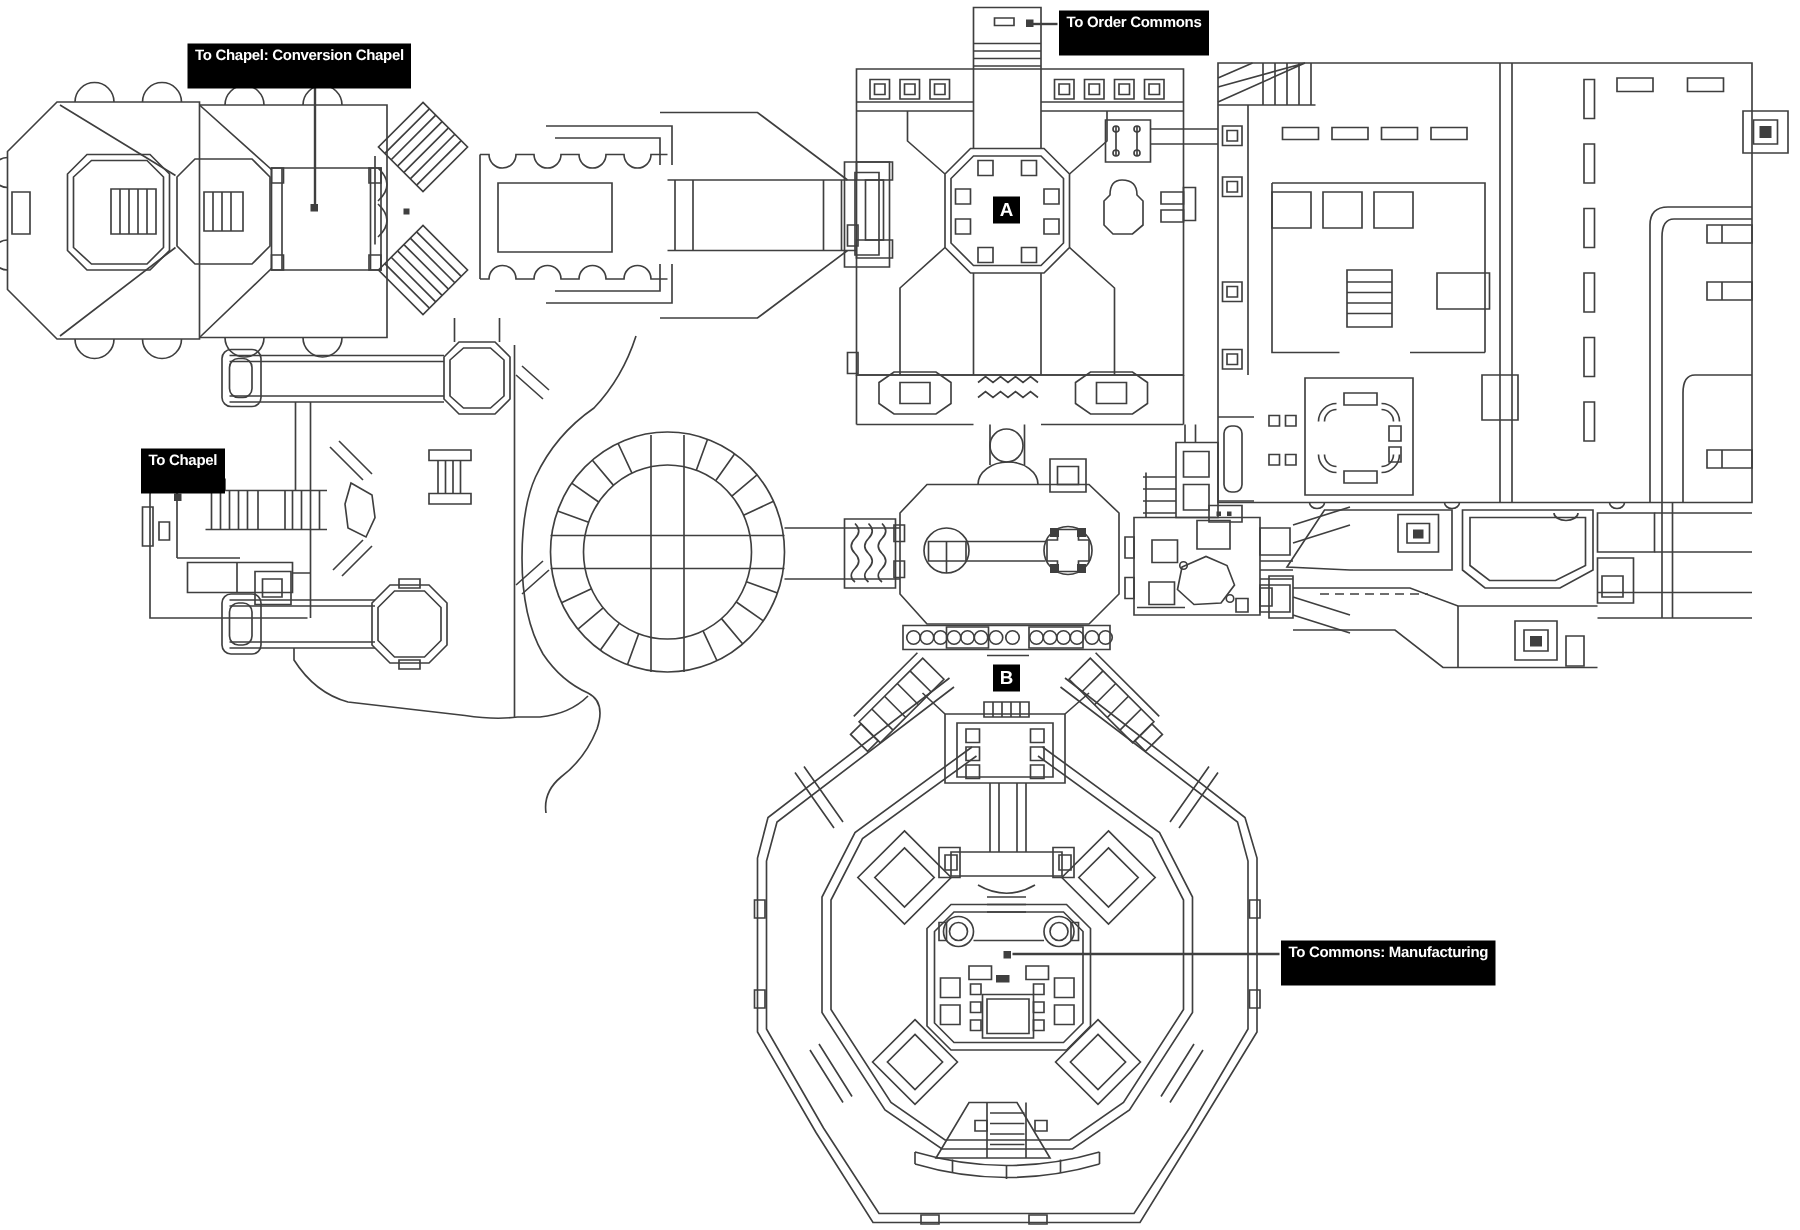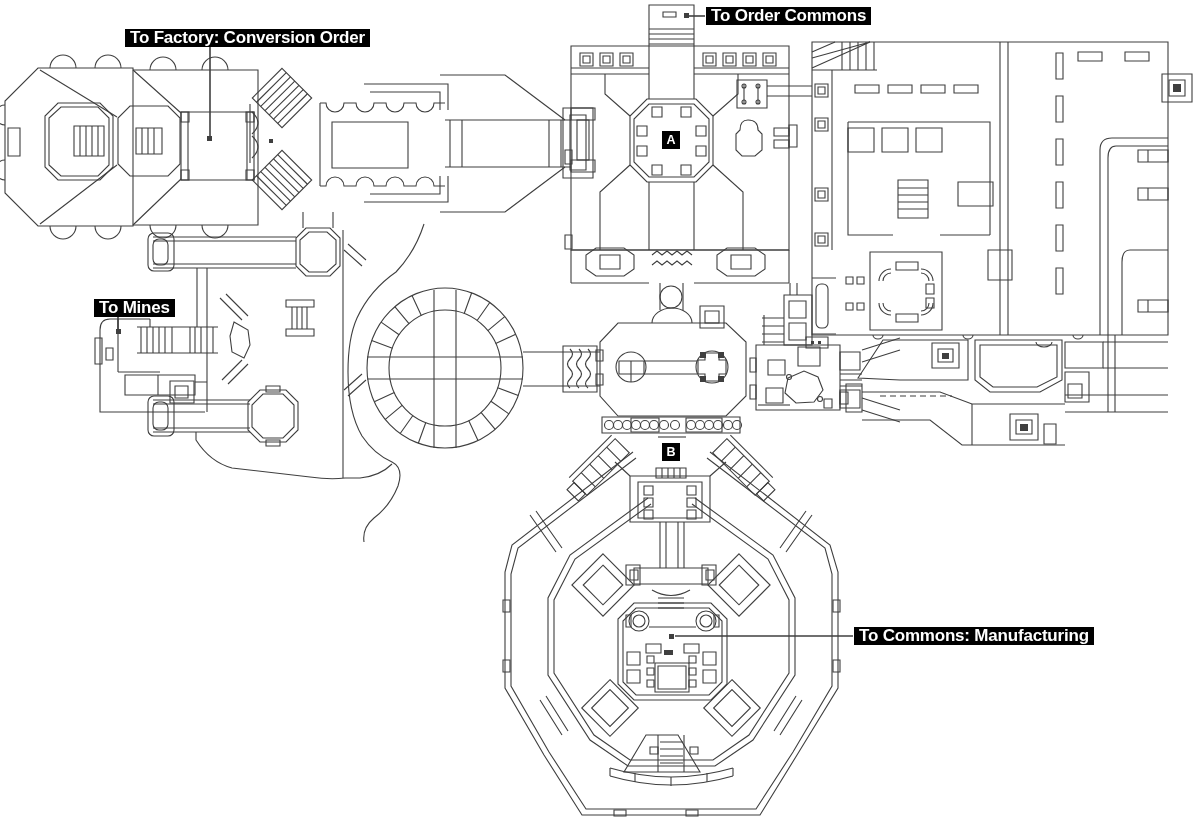--- a/index.html
+++ b/index.html
@@ -7,21 +7,21 @@
   }
   html,body{margin:0;padding:0;background:var(--bg);}
   .map-wrap{position:relative;width:1200px;height:820px;background:var(--bg);overflow:hidden;
     font-family:"Liberation Sans",sans-serif;}
   svg.map{position:absolute;left:0;top:0;}
   svg.map *{vector-effect:non-scaling-stroke;}
   .ln{fill:none;stroke:var(--line);stroke-width:1.1;stroke-linejoin:miter;stroke-linecap:butt;}
   .ln2{fill:none;stroke:var(--line);stroke-width:1.6;}
   .fl{fill:var(--line);stroke:none;}
   .maplabel{position:absolute;background:var(--label-bg);color:var(--label-fg);
-    font-weight:bold;font-size:17px;line-height:15px;padding:1px 5px 2px 5px;
+    font-weight:bold;font-size:10px;line-height:15px;padding:1px 5px 14px 5px;
     white-space:nowrap;letter-spacing:-0.2px;}
   .marker{position:absolute;width:18px;height:18px;background:var(--label-bg);
     color:var(--label-fg);font-weight:bold;font-size:12.5px;line-height:18px;
     text-align:center;}
 </style>
 </head>
 <body>
 
 <div class="map-wrap">
 <svg class="map" width="1200" height="820" viewBox="0 0 1200 820">
@@ -493,20 +493,20 @@
         <rect class="fl" x="207" y="136" width="5" height="5"></rect>
     <path class="ln2" d="M705,16 H688"></path>
         <rect class="fl" x="684" y="13" width="5" height="5"></rect>
     <path class="ln2" d="M118,317 V330"></path>
         <rect class="fl" x="116" y="329" width="5" height="5"></rect>
     <path class="ln2" d="M853,636 H675"></path>
         <rect class="fl" x="669" y="634" width="5" height="5"></rect>
   </g>
 </svg>
 
-<div class="maplabel" style="left:125px;top:29px;">To Factory: Conversion Order</div>
+<div class="maplabel" style="left:125px;top:29px;">To Chapel: Conversion Chapel</div>
 <div class="maplabel" style="left:706px;top:7px;">To Order Commons</div>
-<div class="maplabel" style="left:94px;top:299px;">To Mines</div>
+<div class="maplabel" style="left:94px;top:299px;">To Chapel</div>
 <div class="maplabel" style="left:854px;top:627px;">To Commons: Manufacturing</div>
 
 <div class="marker" style="left:662px;top:131px;">A</div>
 <div class="marker" style="left:662px;top:443px;">B</div>
 </div>
 
 </body></html>

